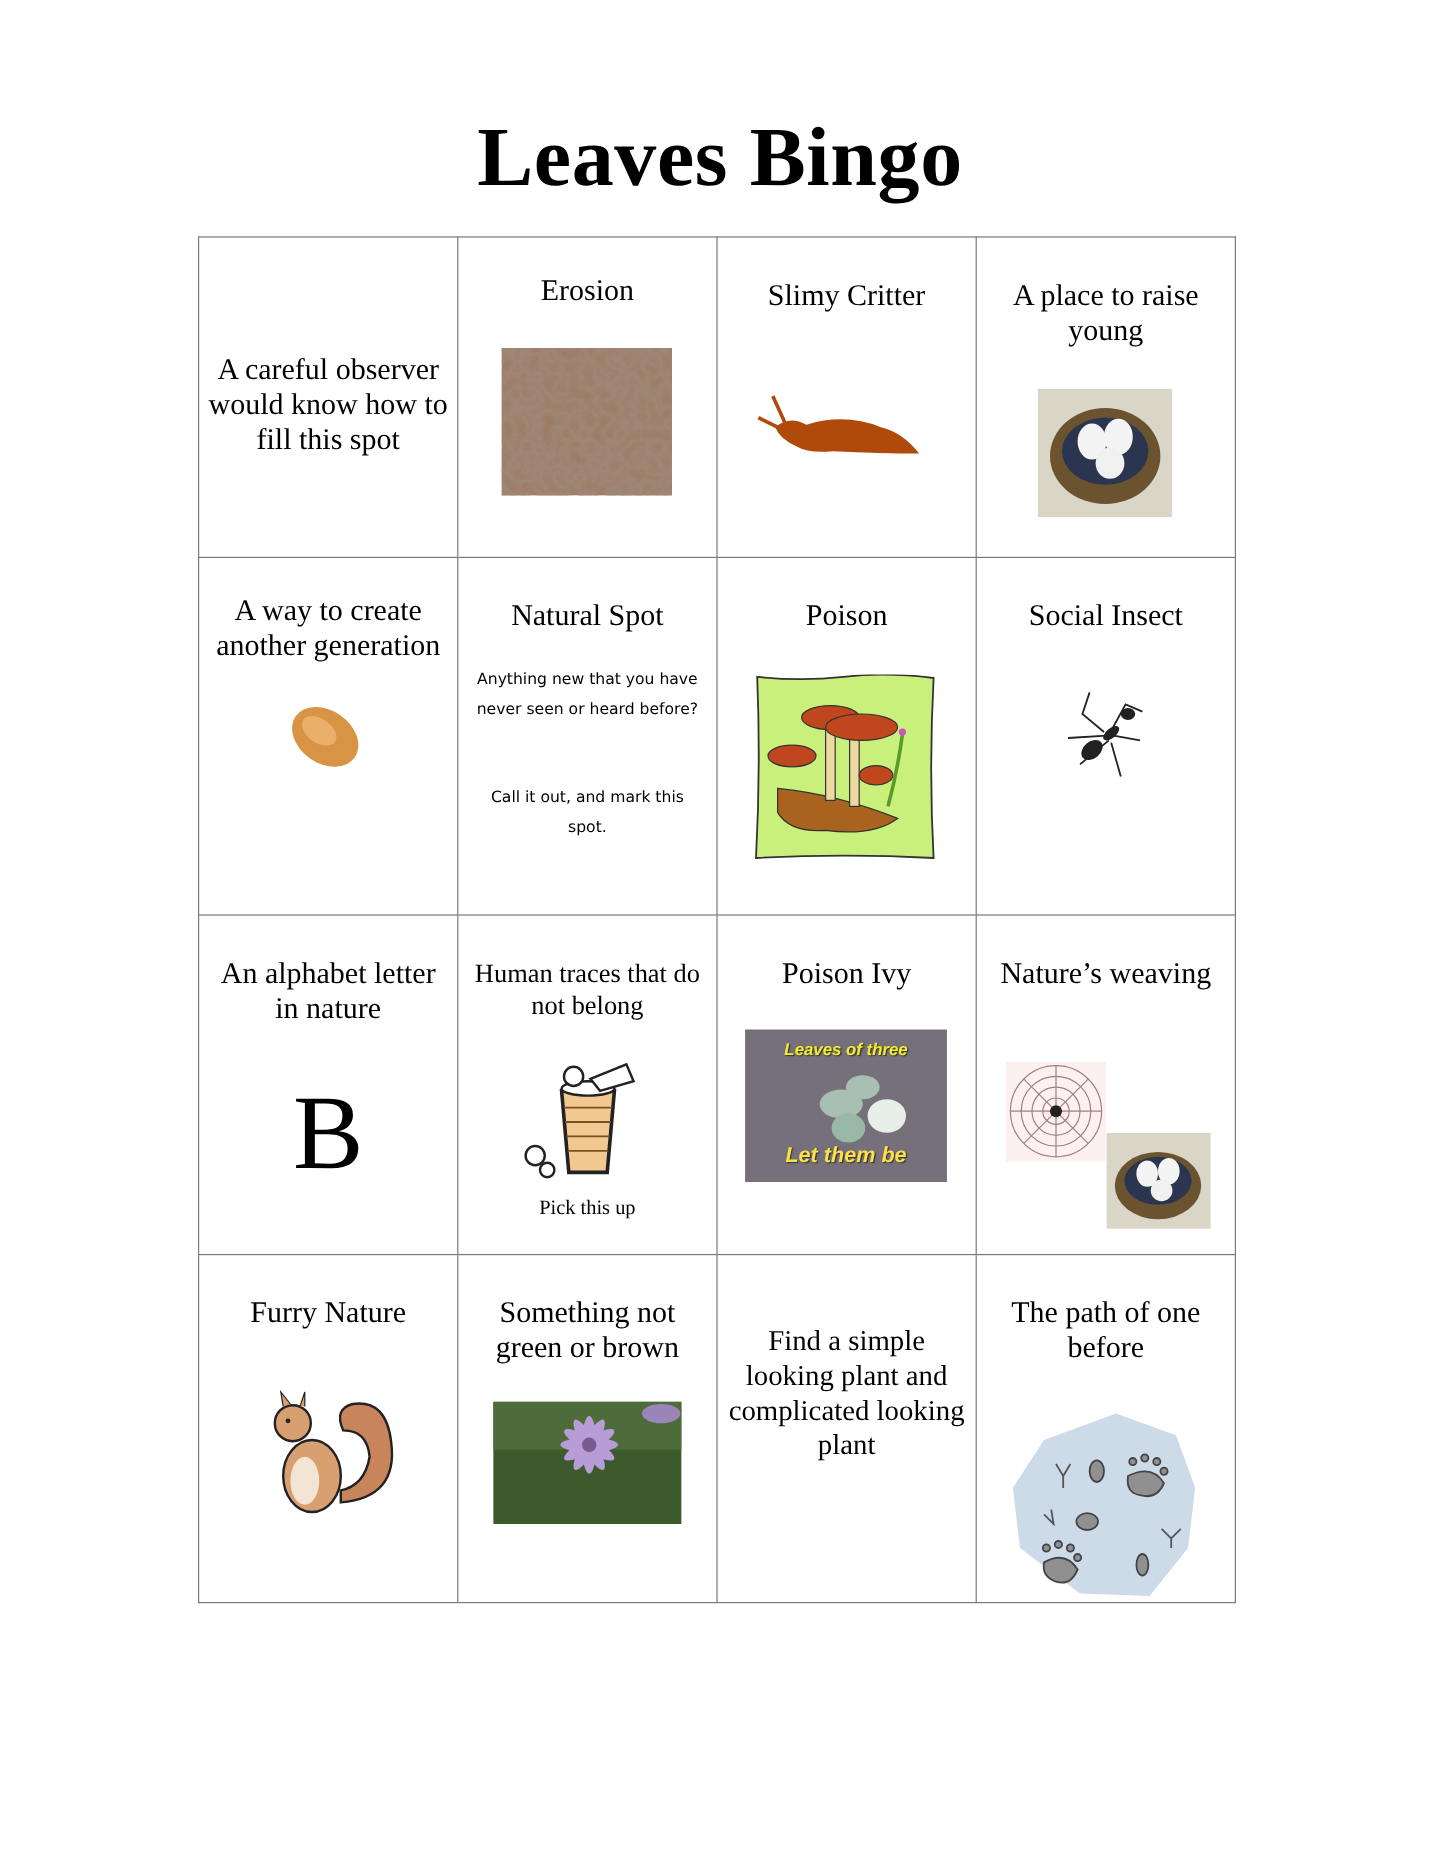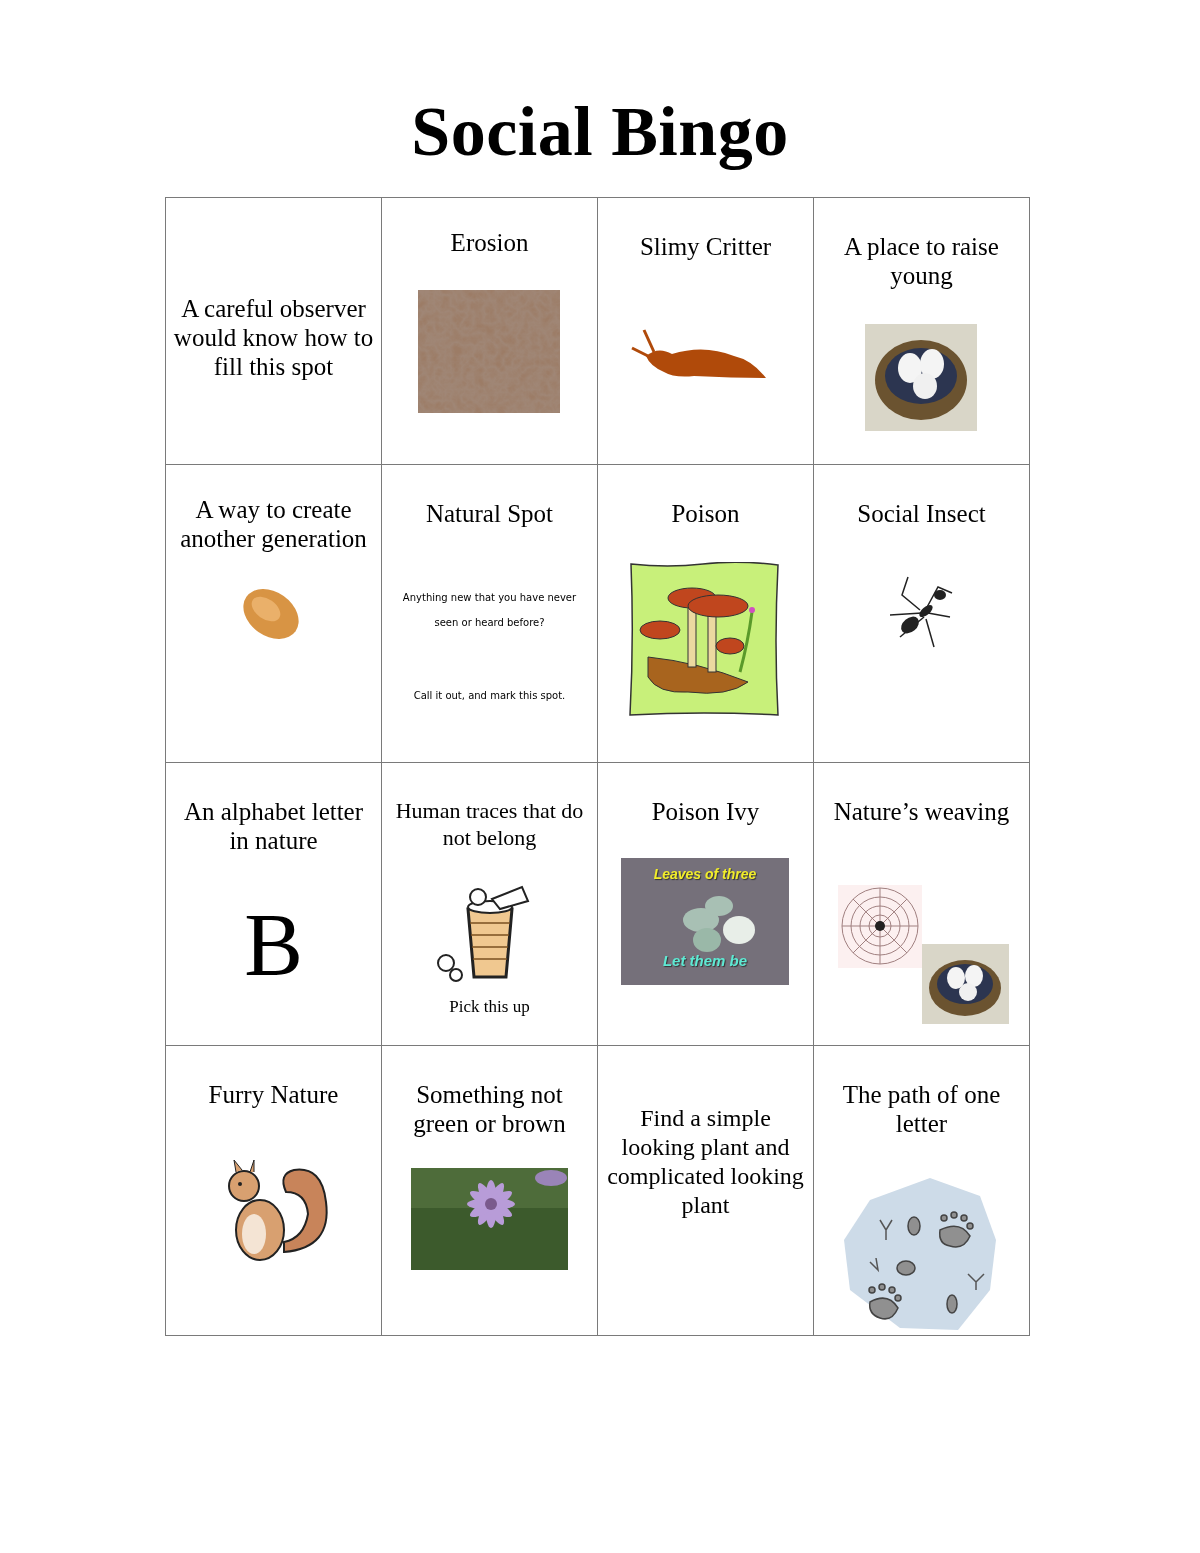--- a/index.html
+++ b/index.html
@@ -3,28 +3,28 @@
 <meta charset="utf-8">
 <style>
   html,body{margin:0;padding:0;background:#fff;}
   body{width:1200px;height:1553px;position:relative;font-family:"Liberation Serif","DejaVu Serif",serif;color:#000;overflow:hidden;}
   .title{position:absolute;left:0;top:92px;width:1200px;text-align:center;font-size:70px;font-weight:bold;letter-spacing:0.5px;}
   .grid{position:absolute;left:165px;top:197px;width:860px;border-collapse:collapse;table-layout:fixed;}
   .grid td{border:1.5px solid #7a7a7a;padding:0;vertical-align:top;position:relative;text-align:center;width:215px;}
   .r1{height:267px}.r2{height:298px}.r3{height:283px}.r4{height:290px}
   .cap{font-size:25px;line-height:29px;padding:0 6px;}
   .abs{position:absolute;left:0;right:0;}
-  .comic{font-family:"DejaVu Sans",sans-serif;font-size:10px;line-height:24.5px;margin-top:31px;}
+  .comic{font-family:"DejaVu Sans",sans-serif;font-size:13px;line-height:24.5px;}
   .small{font-size:17px;}
   .img{position:absolute;}
 </style>
 </head>
 <body>
 
-<div class="title">Social Bingo</div>
+<div class="title">Leaves Bingo</div>
 
 <table class="grid">
 <tbody>
       <tr class="r1">
   <td>
     <div class="cap abs" style="top:96px">A careful observer would know how to fill this spot</div>
   </td>
   <td>
     <div class="cap abs" style="top:30px">Erosion</div>
     <svg class="img" style="left:36px;top:92px" width="142" height="123">
@@ -129,21 +129,21 @@
     <div class="cap abs" style="top:34px">Poison Ivy</div>
     <div class="img" style="left:23px;top:95px;width:168px;height:127px;background:#6c6670;overflow:hidden">
       <svg width="168" height="127" style="position:absolute;left:0;top:0">
         <rect width="168" height="127" fill="#75707a"></rect>
         <ellipse cx="80" cy="62" rx="18" ry="12" fill="#a8c0b4"></ellipse>
         <ellipse cx="98" cy="48" rx="14" ry="10" fill="#a8c0b4"></ellipse>
         <ellipse cx="86" cy="82" rx="14" ry="12" fill="#9ab8a8"></ellipse>
         <ellipse cx="118" cy="72" rx="16" ry="14" fill="#e8eee8"></ellipse>
       </svg>
       <div style="position:absolute;left:0;right:0;top:8px;font-family:'Liberation Sans',sans-serif;font-weight:bold;font-style:italic;font-size:14px;color:#f2ee2a;text-shadow:1px 1px 1px #333">Leaves of three</div>
-      <div style="position:absolute;left:0;right:0;top:94px;font-family:'Liberation Sans',sans-serif;font-weight:bold;font-style:italic;font-size:15px;color:#5eead4;text-shadow:1px 1px 1px #333">Let them be</div>
+      <div style="position:absolute;left:0;right:0;top:94px;font-family:'Liberation Sans',sans-serif;font-weight:bold;font-style:italic;font-size:18px;color:#fde047;text-shadow:1px 1px 1px #333">Let them be</div>
     </div>
   </td>
   <td>
     <div class="cap abs" style="top:34px">Nature’s weaving</div>
     <svg class="img" style="left:24px;top:122px" width="84" height="83">
       <rect width="84" height="83" fill="#fcf0f0"></rect>
       <g stroke="#a08080" fill="none" stroke-width="1">
         <circle cx="42" cy="41" r="38"></circle>
               <circle cx="42" cy="41" r="29"></circle>
               <circle cx="42" cy="41" r="20"></circle>
@@ -191,21 +191,21 @@
               <ellipse cx="80" cy="36" rx="6" ry="24" transform="rotate(150 80 36)"></ellipse>
       </g>
       <circle cx="80" cy="36" r="6" fill="#7a5a8c"></circle>
       <ellipse cx="140" cy="10" rx="16" ry="8" fill="#9a84b8"></ellipse>
     </svg>
   </td>
   <td>
     <div class="cap abs" style="top:58px;font-size:24px">Find a simple looking plant and complicated looking plant</div>
   </td>
   <td>
-    <div class="cap abs" style="top:34px">The path of one letter</div>
+    <div class="cap abs" style="top:34px">The path of one before</div>
     <svg class="img" style="left:26px;top:124px" width="160" height="162">
       <path d="M30 30 L90 8 L140 26 L156 70 L150 120 L118 160 L60 158 L10 120 L4 70Z" fill="#cddbe8"></path>
       <g fill="#909090" stroke="#444" stroke-width="1.5">
         <path d="M100 60 Q120 50 130 66 Q124 80 110 76 Q98 74 100 60Z"></path>
         <circle cx="104" cy="48" r="3"></circle>
               <circle cx="114" cy="45" r="3"></circle>
               <circle cx="124" cy="48" r="3"></circle>
               <circle cx="130" cy="56" r="3"></circle>
         <path d="M30 132 Q48 122 58 138 Q52 152 40 148 Q28 144 30 132Z"></path>
         <circle cx="32" cy="120" r="3"></circle>

